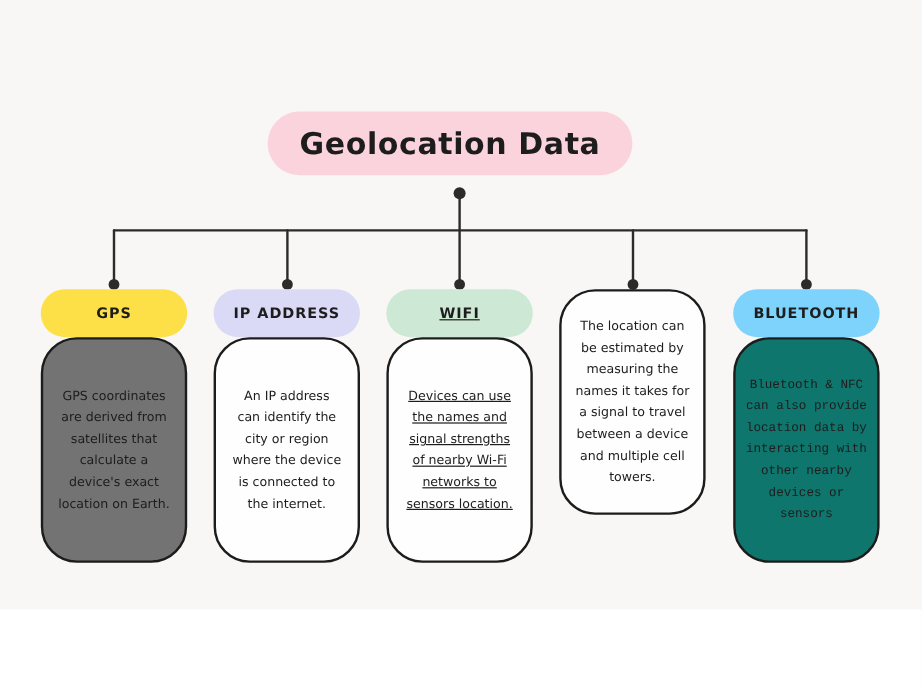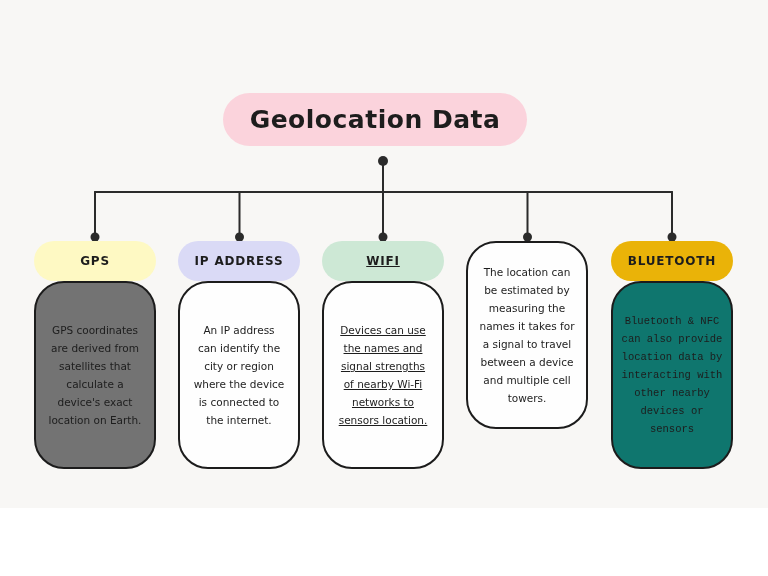--- a/index.html
+++ b/index.html
@@ -73,21 +73,21 @@
       <circle cx="239.5" cy="237" r="4.5"></circle>
       <circle cx="383" cy="237" r="4.5"></circle>
       <circle cx="527.5" cy="237" r="4.5"></circle>
       <circle cx="672" cy="237" r="4.5"></circle>
     </g>
   </svg>
 
   <div class="title-pill" style="background-color: rgb(251, 211, 220);">Geolocation Data</div>
 
   <div class="column col-0">
-    <div class="pill" style="background-color: #fef9c3;">GPS</div>
+    <div class="pill" style="background-color: #fde047;">GPS</div>
     <div class="box" style="background-color: #737373; border-color: rgb(28, 28, 28);">
       <div class="box-body">GPS coordinates
 are derived from
 satellites that
 calculate a
 device's exact
 location on Earth.</div>
     </div>
   </div>
 
@@ -122,21 +122,21 @@
 measuring the
 names it takes for
 a signal to travel
 between a device
 and multiple cell
 towers.</div>
     </div>
   </div>
 
   <div class="column col-4">
-    <div class="pill" style="background-color: #eab308;">BLUETOOTH</div>
+    <div class="pill" style="background-color: #7dd3fc;">BLUETOOTH</div>
     <div class="box" style="background-color: #0f766e; border-color: rgb(28, 28, 28); font-family: Liberation Mono, monospace;">
       <div class="box-body">Bluetooth &amp; NFC
 can also provide
 location data by
 interacting with
 other nearby
 devices or
 sensors</div>
     </div>
   </div>

